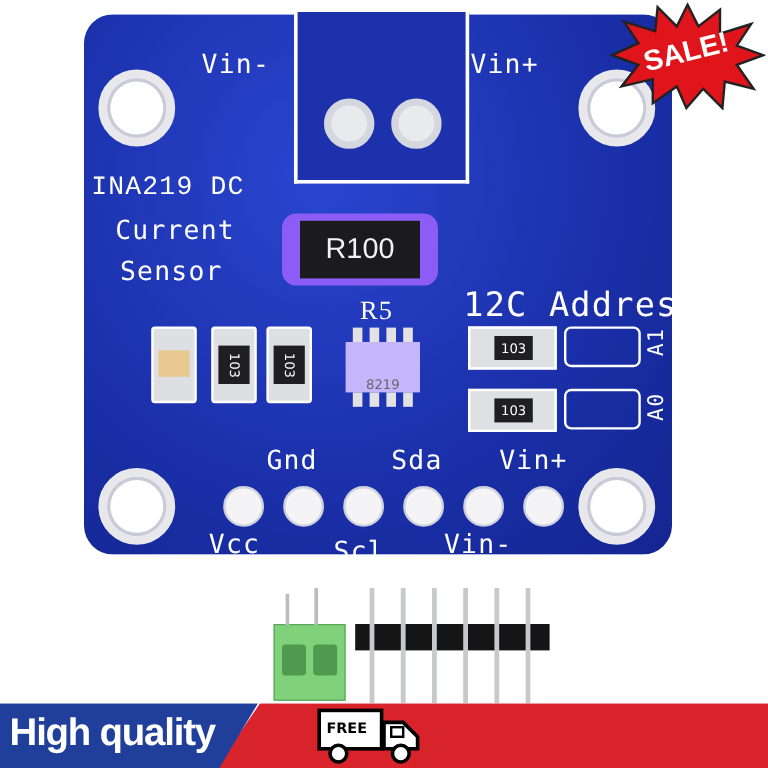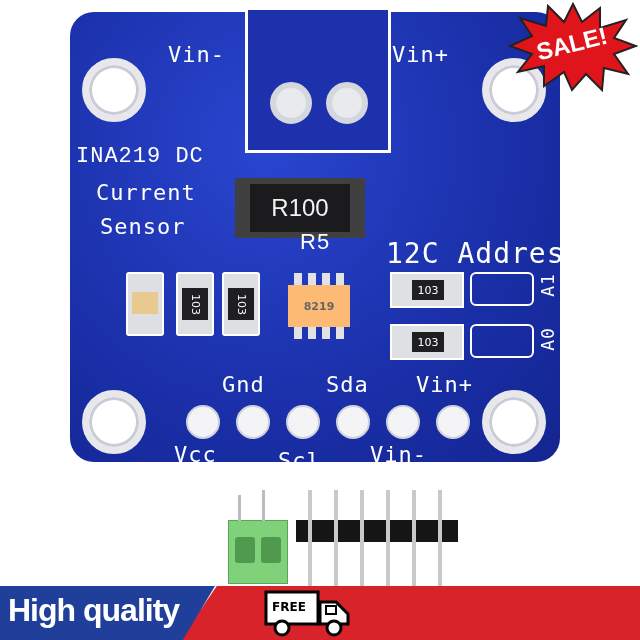--- a/index.html
+++ b/index.html
@@ -5,24 +5,24 @@
   html,body{margin:0;padding:0;background:#fff;}
   body{width:640px;height:640px;position:relative;overflow:hidden;font-family:"DejaVu Sans",sans-serif;}
   .abs{position:absolute;}
   .board{left:70px;top:12px;width:490px;height:450px;background:#1f35b8;border-radius:24px;
     background-image:radial-gradient(ellipse at 40% 30%, #2a46d0 0%, #1a2fa8 60%, #142590 100%);}
   .hole{width:50px;height:50px;border-radius:50%;background:#fff;border:7px solid #e8e8ec;box-shadow:0 0 0 3px #c9ccd6 inset;}
   .silk{color:#fff;font-family:"DejaVu Sans Mono",monospace;font-size:22px;letter-spacing:1px;line-height:1;}
   .pad{width:30px;height:30px;border-radius:50%;background:#f4f4f6;border:2px solid #cfd2dc;}
   .terminal{left:245px;top:10px;width:140px;height:140px;border:3px solid #fff;border-top:none;background:#1d31ad;}
   .term-hole{width:30px;height:30px;border-radius:50%;background:#e9eaee;border:6px solid #d5d7df;}
-  .resistor{left:235px;top:178px;width:130px;height:60px;background:#404040;border-radius:0;}
+  .resistor{left:235px;top:178px;width:130px;height:60px;background:#8b5cf6;border-radius:12px;}
   .resistor-body{left:15px;top:6px;width:100px;height:48px;background:#1b1b1d;color:#f2f2f2;font-size:24px;
     display:flex;align-items:center;justify-content:center;font-family:"Liberation Sans",sans-serif;}
-  .ic{left:288px;top:285px;width:62px;height:42px;background:#fdba74;color:#666;font-size:11px;display:flex;align-items:center;justify-content:center;font-weight:bold;}
+  .ic{left:288px;top:285px;width:62px;height:42px;background:#c4b5fd;color:#666;font-size:11px;display:flex;align-items:flex-end;justify-content:center;}
   .pin{width:8px;height:12px;background:#e2e2e4;}
   .smd{width:34px;height:60px;border:2px solid #fff;border-radius:3px;background:#dedfe3;}
   .smd-core{background:#1f1f22;color:#fff;font-size:11px;display:flex;align-items:center;justify-content:center;writing-mode:vertical-rl;}
   .jumper{width:60px;height:30px;border:2px solid #fff;border-radius:6px;}
   .sale{right:2px;top:2px;width:130px;height:90px;}
   .banner{left:0;top:586px;width:640px;height:54px;}
   .bl{left:0;top:0;width:215px;height:54px;background:#1f3f9a;clip-path:polygon(0 0,100% 0,85% 100%,0 100%);}
   .br{left:180px;top:0;width:460px;height:54px;background:#d9232a;clip-path:polygon(8% 0,100% 0,100% 100%,0 100%);}
   .hq{left:8px;top:6px;color:#fff;font-family:"Liberation Sans",sans-serif;font-weight:bold;font-size:32px;letter-spacing:-1px;}
   .fs{left:360px;top:8px;color:#fff;font-family:"DejaVu Sans",sans-serif;font-weight:bold;font-size:28px;letter-spacing:1px;}
@@ -46,21 +46,21 @@
 <div class="abs silk" style="left:392px;top:44px;">Vin+</div>
 
 <div class="abs silk" style="left:76px;top:146px;font-family:Liberation Mono, monospace;">INA219 DC</div>
 <div class="abs silk" style="left:96px;top:182px;">Current</div>
 <div class="abs silk" style="left:100px;top:216px;text-align:right;">Sensor</div>
 
 <div class="abs resistor">
   <div class="abs resistor-body">R100</div>
 </div>
 
-<div class="abs silk" style="left:300px;top:231px;font-family:Liberation Sans, sans-serif;text-align:center;">R5</div>
+<div class="abs silk" style="left:300px;top:248px;font-family:Liberation Serif, serif;text-align:center;">R5</div>
 <div class="abs ic">
     <span>8219</span>
   </div>
 <div class="abs pin" style="left:294px;top:273px;"></div>
 <div class="abs pin" style="left:308px;top:273px;"></div>
 <div class="abs pin" style="left:322px;top:273px;"></div>
 <div class="abs pin" style="left:336px;top:273px;"></div>
 <div class="abs pin" style="left:294px;top:327px;"></div>
 <div class="abs pin" style="left:308px;top:327px;"></div>
 <div class="abs pin" style="left:322px;top:327px;"></div>

